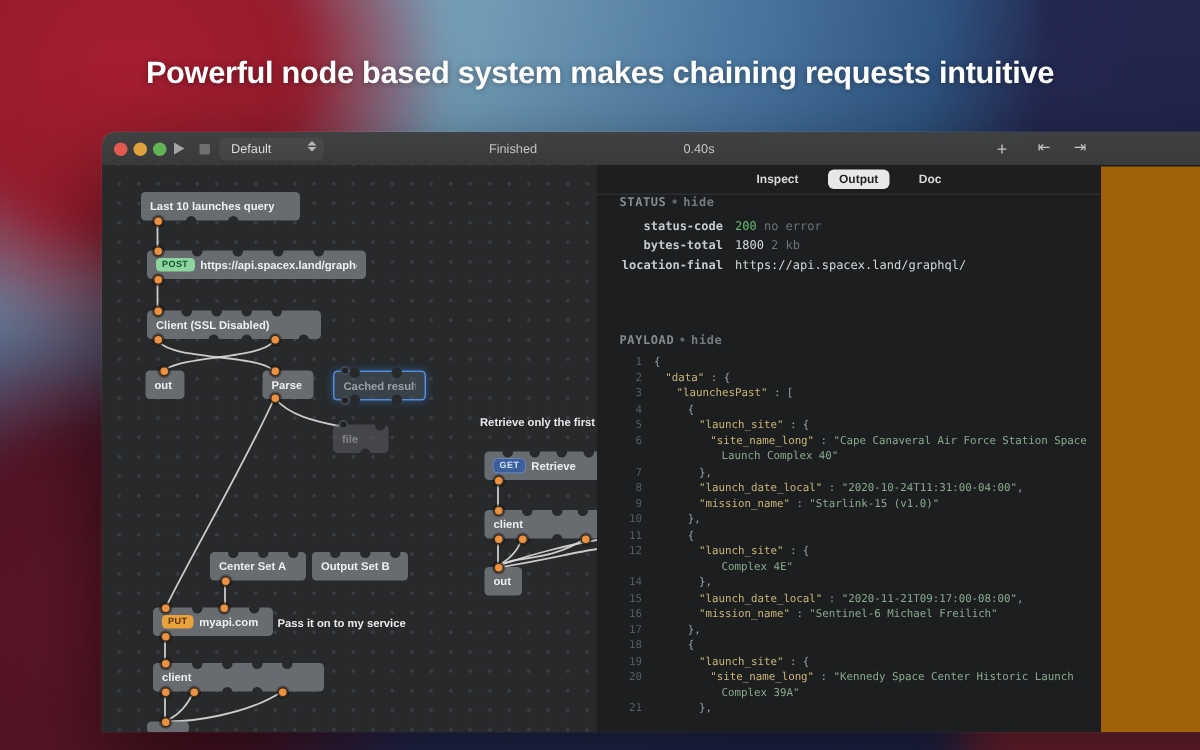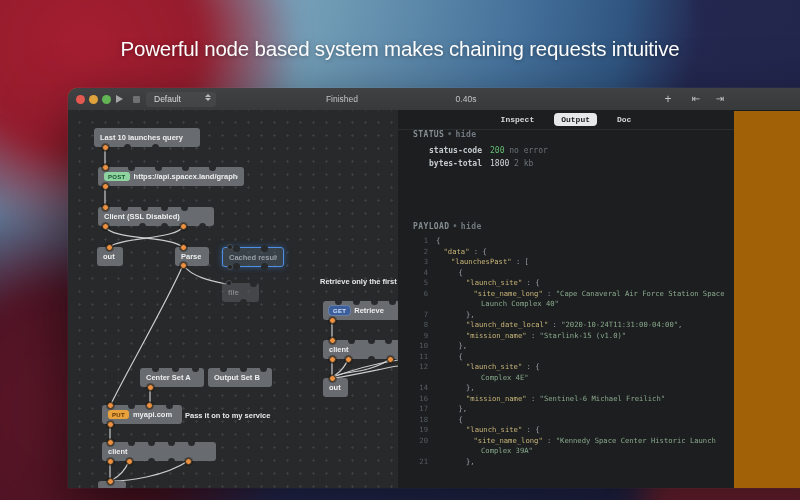--- a/index.html
+++ b/index.html
@@ -15,21 +15,21 @@
   #bg-redtl{left:-130px;top:-150px;width:430px;height:390px;
     background:radial-gradient(closest-side,#a51e31 0%,#951c2d 55%,rgba(120,20,40,0) 100%);filter:blur(10px)}
   #bg-maroonbl{left:-150px;bottom:-130px;width:440px;height:440px;
     background:radial-gradient(closest-side,#5e1728 0%,#511425 55%,rgba(60,14,30,0) 100%);filter:blur(12px)}
   #bg-bands{right:-34px;top:88px;width:190px;height:440px;
     background:linear-gradient(180deg,rgba(40,45,88,0) 0%,rgba(40,45,88,0) 8%,#c24430 20%,#b04a38 26%,#9a74c8 38%,#8f72c2 48%,#49808f 60%,#44707f 68%,#8c2c3e 86%,#701f30 100%);
     filter:blur(16px)}
 
   
   #headline{position:absolute;top:37px;left:0;width:100%;text-align:center;color:#ffffff;
-    font-size:20.5px;font-weight:400;letter-spacing:-.2px;text-shadow:0 1px 4px rgba(0,0,0,.35)}
+    font-size:20.5px;font-weight:700;letter-spacing:-.2px;text-shadow:0 1px 4px rgba(0,0,0,.35)}
 
   
   #window{position:absolute;left:68px;top:88px;width:794px;height:400px;background:#a16207;
     border-radius:9px 9px 0 0;overflow:hidden;
     box-shadow:0 22px 60px rgba(0,0,0,.55),0 0 0 .5px rgba(255,255,255,.09)}
   #toolbar{position:absolute;left:0;top:0;right:0;height:22px;
     background:linear-gradient(#3f4143,#37393b);border-bottom:1px solid #1b1c1d}
   .tl{position:absolute;top:6.5px;width:9px;height:9px;border-radius:50%}
   #tl-close{left:8px;background:#e4594f}
   #tl-min{left:21px;background:#dfa13b}
@@ -73,21 +73,21 @@
     border:1px solid #3a2d1c;box-sizing:border-box;box-shadow:0 0 0 1px rgba(0,0,0,.3)}
   .dport{position:absolute;z-index:5;width:6px;height:6px;border-radius:50%;background:#1f2123;
     border:1px solid #4a4e52;box-sizing:border-box}
   .comment{position:absolute;z-index:3;font-size:7.5px;font-weight:bold;color:#e8e9ea;white-space:nowrap}
 
   
   #inspector{position:absolute;left:330px;top:22px;width:336px;height:378px;background:#1c1e20;overflow:hidden;
     font-family:"DejaVu Sans Mono",monospace}
   #tabs{position:absolute;left:0;top:0;right:0;height:19px;border-bottom:1px solid #2b2d2f;
     display:flex;justify-content:center;align-items:center;gap:13px}
-  .tab{font-size:8px;font-weight:bold;color:#d6d8d9;font-family:Liberation Mono, monospace;padding:2px 7px;border-radius:4px}
+  .tab{font-size:8px;font-weight:bold;color:#d6d8d9;font-family:Liberation Sans, sans-serif;padding:2px 7px;border-radius:4px}
   .tab.active{background:#e7e8e9;color:#222426}
   .sec-header{position:absolute;left:15px;font-size:8px;font-weight:bold;letter-spacing:.4px;color:#848d92}
   .sec-header .dot{color:#5d656a;margin:0 3px}
   .sec-header .toggle{color:#737b80;font-weight:bold}
   #status-header{top:20px}
   #payload-header{top:112px}
   #status-rows{position:absolute;left:0;top:34px;right:0}
   .srow{display:flex;height:13px;line-height:13px;font-size:8px}
   .sk{width:84px;text-align:right;margin-right:8px;color:#c6cbce;font-weight:bold;flex:none}
   .sv{white-space:nowrap}
@@ -284,20 +284,24 @@
     </div>
     <div id="status-rows">
         <div class="srow">
           <span class="sk">status-code</span>
           <span class="sv"><span class="v-green">200</span><span class="v-dim"> no error</span></span>
         </div>
         <div class="srow">
           <span class="sk">bytes-total</span>
           <span class="sv"><span class="v-norm">1800</span><span class="v-dim"> 2 kb</span></span>
         </div>
+        <div class="srow">
+          <span class="sk">location-final</span>
+          <span class="sv"><span class="v-norm">https://api.spacex.land/graphql/</span></span>
+        </div>
       </div>
 
     <div class="sec-header" id="payload-header">
       <span>PAYLOAD</span><span class="dot">•</span><span class="toggle">hide</span>
     </div>
     <div id="payload-lines">
         <div class="pl">
           <span class="ln">1</span>
           <span style="padding-left: 0px;"><span class="tk-p">{</span></span>
         </div>
@@ -351,20 +355,24 @@
         </div>
         <div class="pl">
           <span class="ln"></span>
           <span style="padding-left: 45px;"><span class="tk-s">Complex 4E"</span></span>
         </div>
         <div class="pl">
           <span class="ln">14</span>
           <span style="padding-left: 30px;"><span class="tk-p">},</span></span>
         </div>
         <div class="pl">
+          <span class="ln">15</span>
+          <span style="padding-left: 30px;"><span class="tk-k">"launch_date_local"</span><span class="tk-p"> : </span><span class="tk-s">"2020-11-21T09:17:00-08:00"</span><span class="tk-p">,</span></span>
+        </div>
+        <div class="pl">
           <span class="ln">16</span>
           <span style="padding-left: 30px;"><span class="tk-k">"mission_name"</span><span class="tk-p"> : </span><span class="tk-s">"Sentinel-6 Michael Freilich"</span></span>
         </div>
         <div class="pl">
           <span class="ln">17</span>
           <span style="padding-left: 22.5px;"><span class="tk-p">},</span></span>
         </div>
         <div class="pl">
           <span class="ln">18</span>
           <span style="padding-left: 22.5px;"><span class="tk-p">{</span></span>

